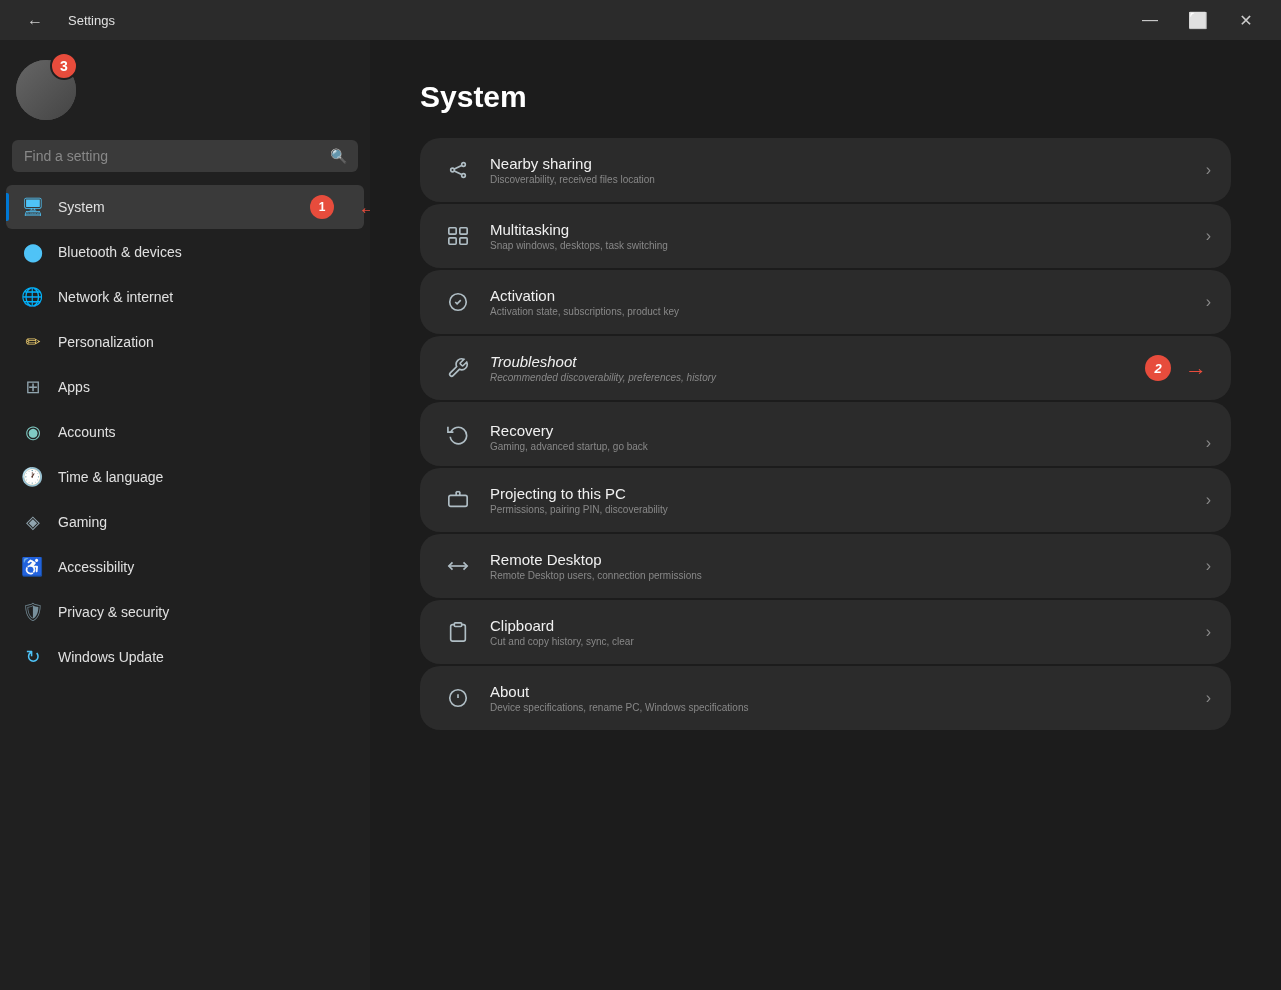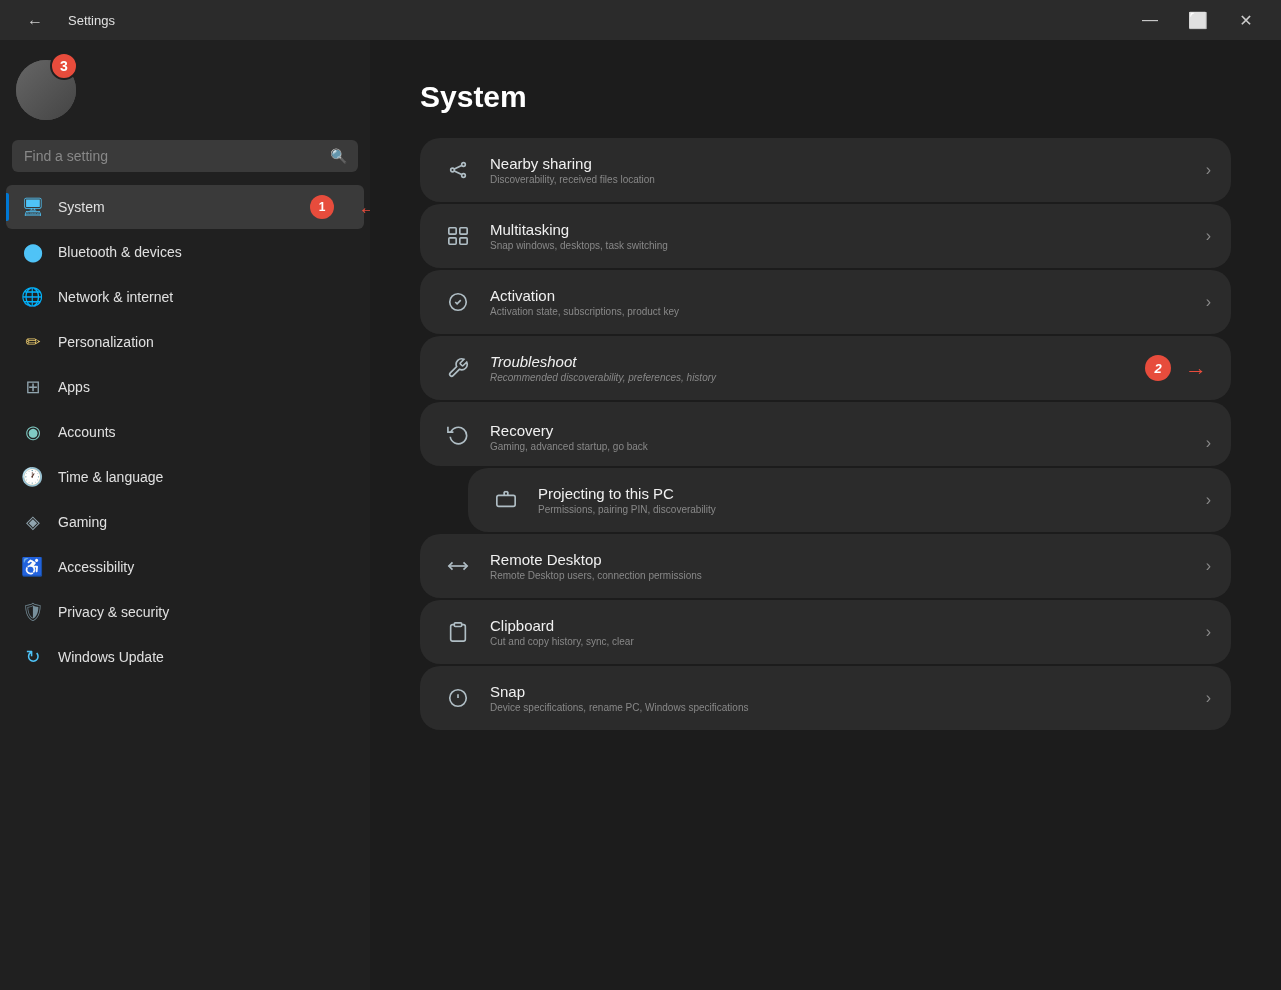--- a/index.html
+++ b/index.html
@@ -416,21 +416,21 @@
               <polyline points="1,4 1,10 7,10"></polyline>
               <path d="M3.51 15a9 9 0 1 0 .49-4.5"></path>
             </svg>
           </div>
           <div class="settings-item-text">
             <div class="settings-item-title">Recovery</div>
             <div class="settings-item-subtitle">Gaming, advanced startup, go back</div>
           </div>
           <div class="settings-item-chevron">›</div>
         </div>
-        <div class="settings-item" style="position: relative; margin-left: 48px;">
+        <div class="settings-item" style="position: relative;">
           <div class="settings-item-icon">
             <svg width="22" height="22" viewBox="0 0 24 24" fill="none" stroke="#b0bec5" stroke-width="1.8">
               <rect x="2" y="7" width="20" height="12" rx="2"></rect>
               <line x1="10" y1="7" x2="10" y2="3"></line>
               <line x1="14" y1="7" x2="14" y2="3"></line>
               <line x1="10" y1="3" x2="14" y2="3"></line>
             </svg>
           </div>
           <div class="settings-item-text">
             <div class="settings-item-title">Projecting to this PC</div>
@@ -467,21 +467,21 @@
         </div>
         <div class="settings-item" style="position: relative;">
           <div class="settings-item-icon">
             <svg width="22" height="22" viewBox="0 0 24 24" fill="none" stroke="#b0bec5" stroke-width="1.8">
               <circle cx="12" cy="12" r="9"></circle>
               <line x1="12" y1="8" x2="12" y2="12"></line>
               <line x1="12" y1="16" x2="12.01" y2="16"></line>
             </svg>
           </div>
           <div class="settings-item-text">
-            <div class="settings-item-title">Snap</div>
+            <div class="settings-item-title">About</div>
             <div class="settings-item-subtitle">Device specifications, rename PC, Windows specifications</div>
           </div>
           <div class="settings-item-chevron">›</div>
         </div>
       </div>
   </div>
 
 </div>
 
 </body></html>

